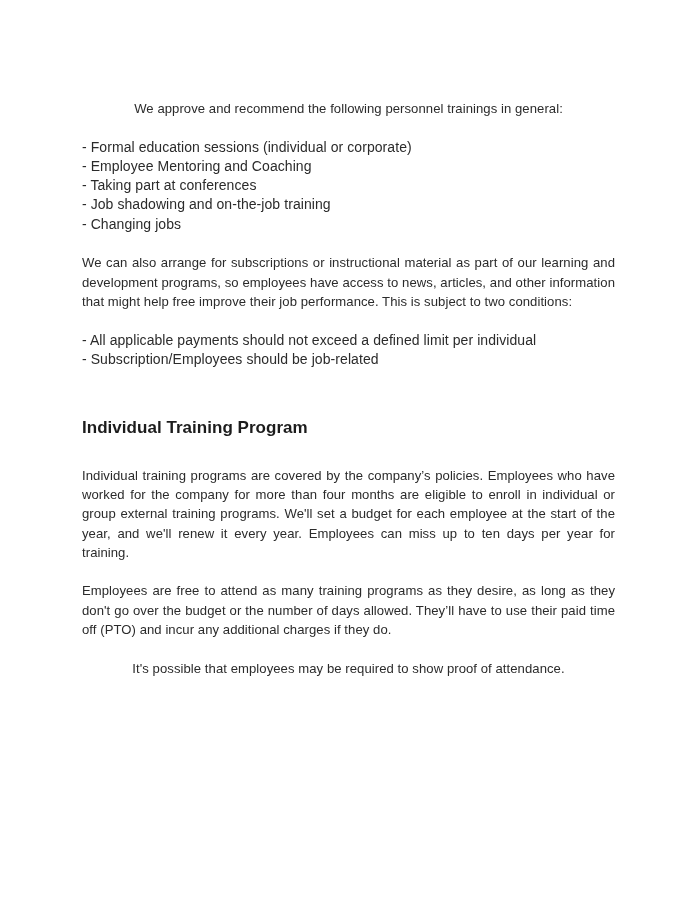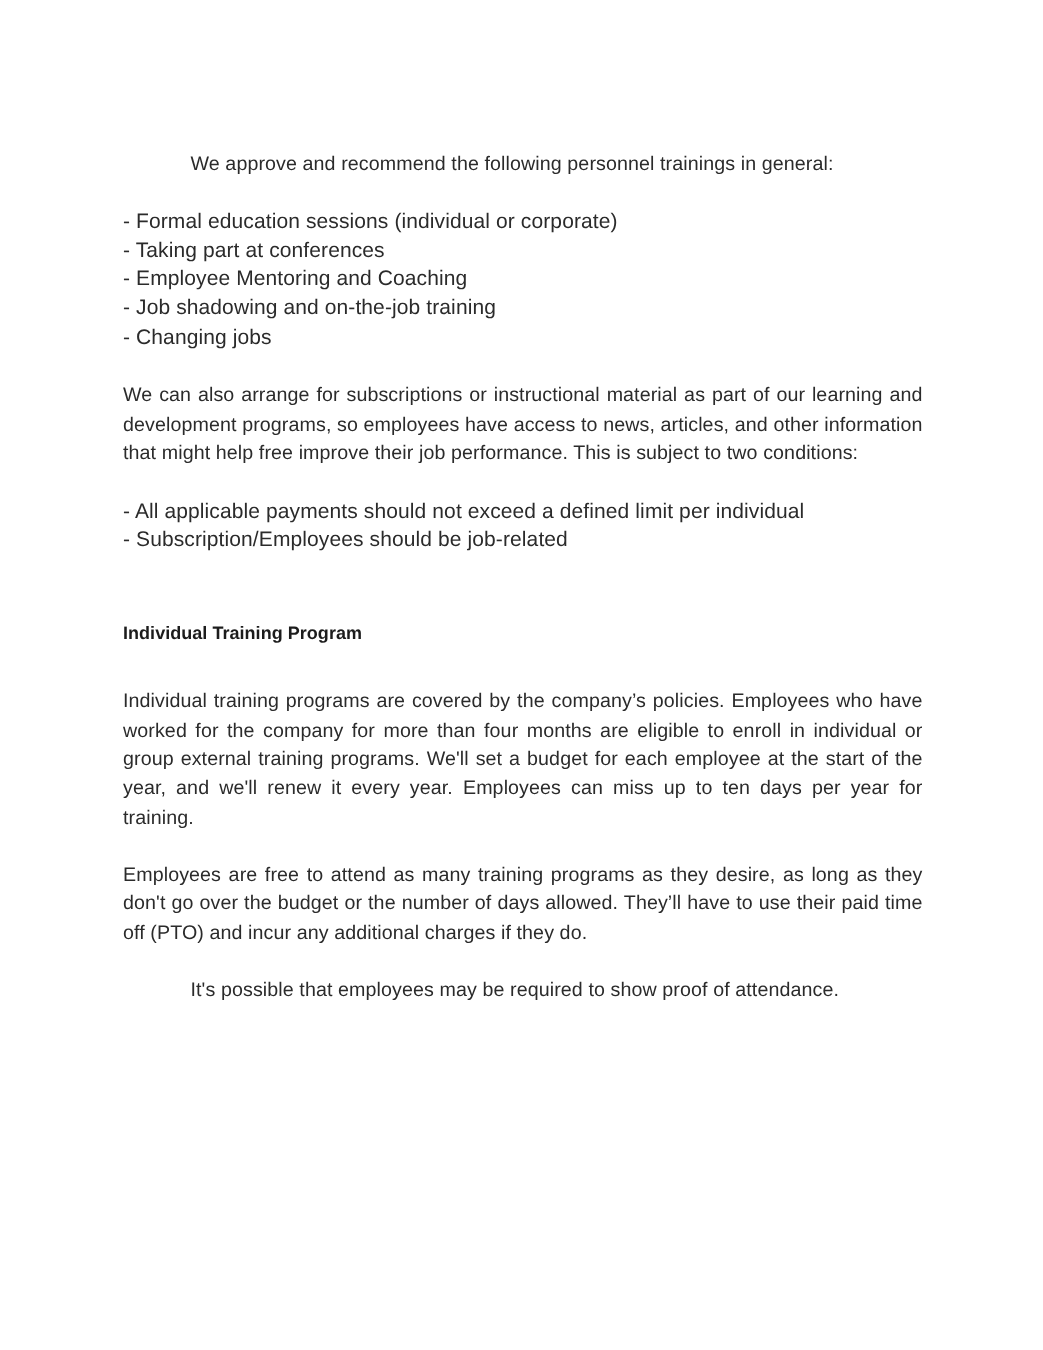--- a/index.html
+++ b/index.html
@@ -30,61 +30,60 @@
   }
   .para {
     font-size: 13.1px;
     line-height: 19.3px;
     margin: 0 0 0 0;
     text-align: justify;
     text-justify: inter-word;
     letter-spacing: 0.005em;
   }
   .para.flush {
-    text-align: left;
-    margin-left: 45px;
+    text-align: center;
   }
   .list {
     font-size: 14px;
     line-height: 19.3px;
     text-align: left;
     letter-spacing: 0.005em;
   }
   .list-item {
     white-space: pre;
   }
   .gap-block {
     height: 19.3px;
   }
   .gap-small {
     height: 14px;
   }
   .heading {
-    font-size: 12px;
+    font-size: 17px;
     line-height: 21px;
     font-weight: bold;
     text-align: left;
     letter-spacing: 0.002em;
     color: #1c1c1c;
   }
 </style>
 </head>
 <body>
 
 <div class="page">
   <div class="content">
 
     <p class="para flush">We approve and recommend the following personnel trainings in general:</p>
 
     <div class="gap-block"></div>
 
     <div class="list">
       <div class="list-item">- Formal education sessions (individual or corporate)</div>
+      <div class="list-item">- Employee Mentoring and Coaching</div>
       <div class="list-item">- Taking part at conferences</div>
-      <div class="list-item">- Employee Mentoring and Coaching</div>
       <div class="list-item">- Job shadowing and on-the-job training</div>
       <div class="list-item">- Changing jobs</div>
     </div>
 
     <div class="gap-block"></div>
 
     <p class="para">We can also arrange for subscriptions or instructional material as part of our learning and development programs, so employees have access to news, articles, and other information that might help free improve their job performance. This is subject to two conditions:</p>
 
     <div class="gap-block"></div>
 

